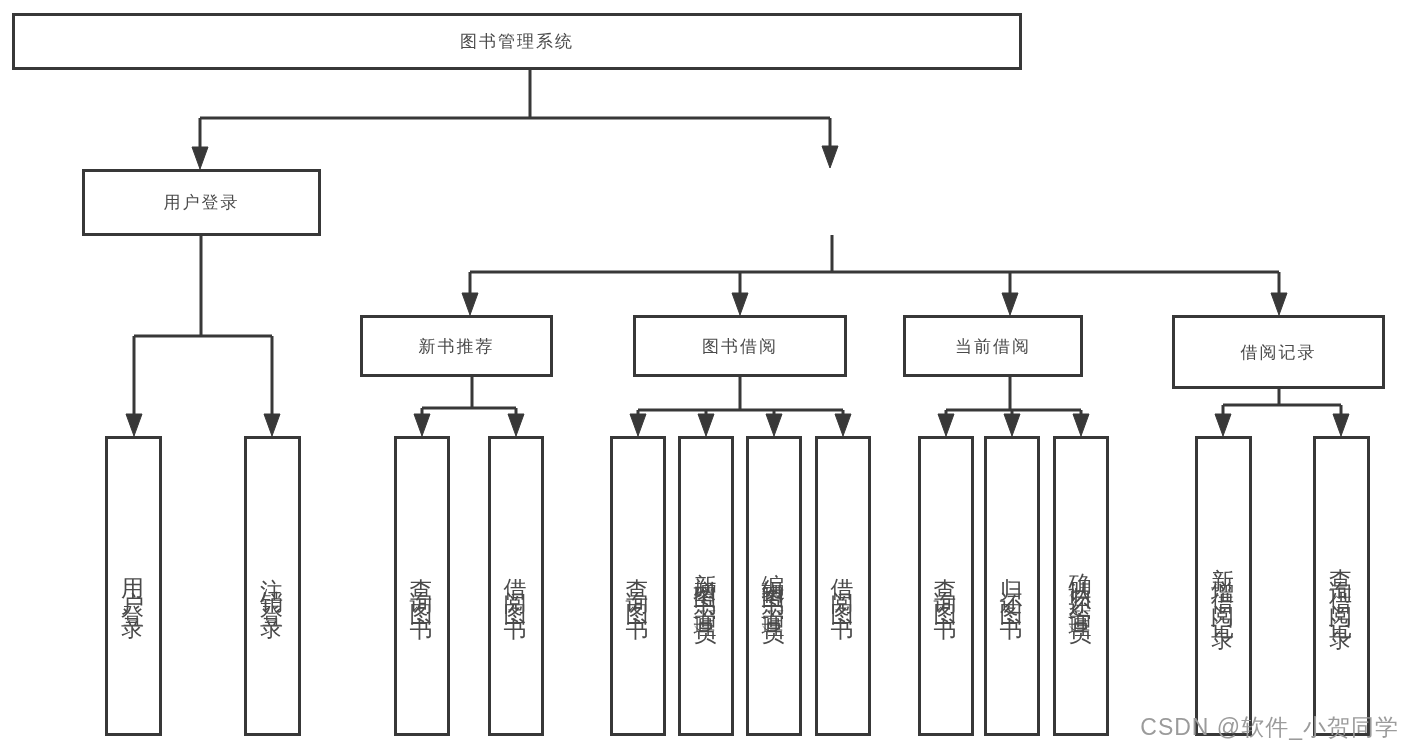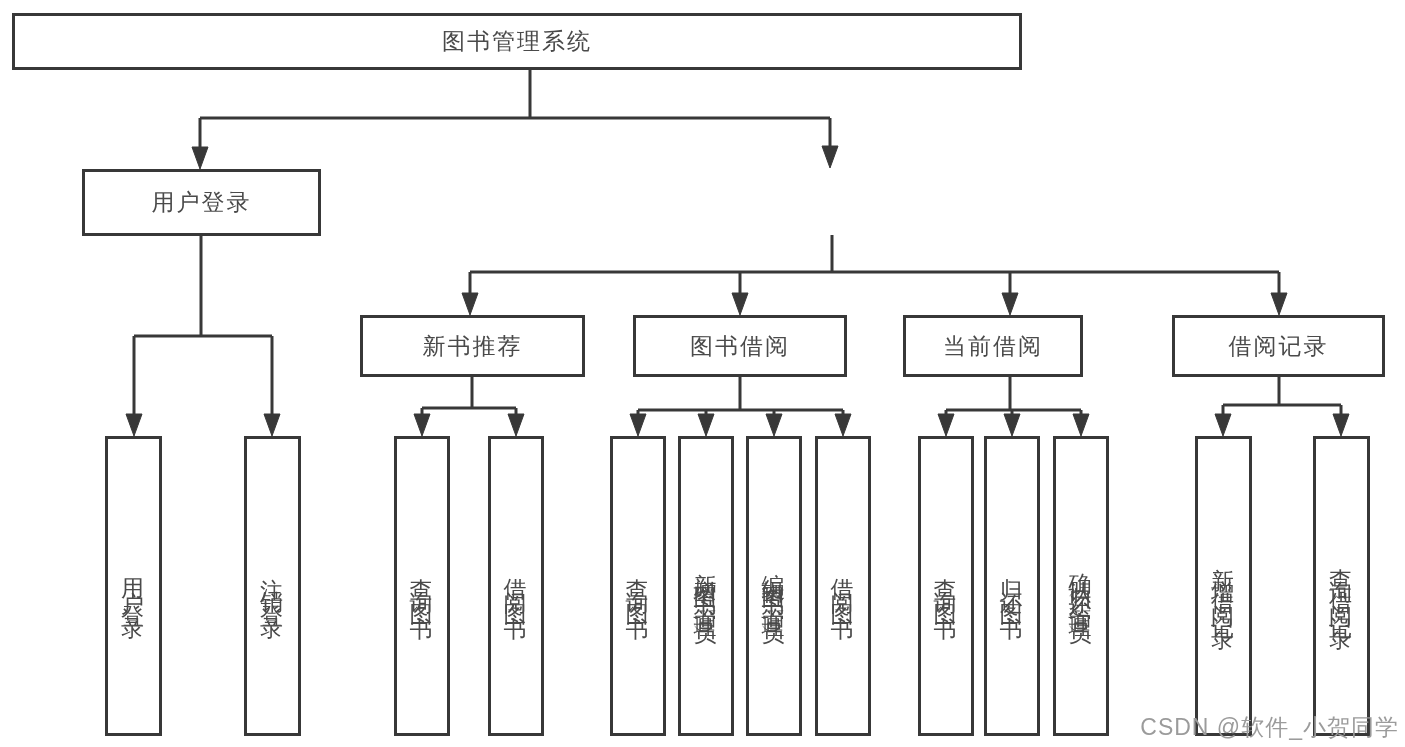--- a/index.html
+++ b/index.html
@@ -13,21 +13,21 @@
   .wires{position:absolute;left:0;top:0;width:1405px;height:747px;}
   .wires line, .wires path{stroke:#383838;stroke-width:3;fill:none;}
   .wires polygon{fill:#383838;stroke:#383838;}
   .node{
     position:absolute;
     box-sizing:border-box;
     border:3px solid #383838;
     background:#ffffff;
     display:flex;align-items:center;justify-content:center;
     color:#4a4a4a;
-    font-size:23px;
+    font-size:17px;
     letter-spacing:2px;
     white-space:nowrap;
     z-index:2;
   }
   .leaf{
     writing-mode:vertical-rl;
     text-orientation:mixed;
     letter-spacing:13px;
     font-size:23px;
   }
@@ -99,24 +99,24 @@
     <line x1="1223" y1="405" x2="1223" y2="424"></line>
       <polygon points="1215,414 1231,414 1223,436"></polygon>
     <line x1="1341" y1="405" x2="1341" y2="424"></line>
       <polygon points="1333,414 1349,414 1341,436"></polygon>
   </svg>
 
   <div class="node" style="left:12px;top:13px;width:1010px;height:57px;">图书管理系统</div>
 
   <div class="node" style="left:82px;top:169px;width:239px;height:67px;">用户登录</div>
 
-  <div class="node" style="left:360px;top:315px;width:225px;height:62px;">新书推荐</div>
+  <div class="node" style="left:360px;top:315px;width:193px;height:62px;">新书推荐</div>
   <div class="node" style="left:633px;top:315px;width:214px;height:62px;">图书借阅</div>
   <div class="node" style="left:903px;top:315px;width:180px;height:62px;">当前借阅</div>
-  <div class="node" style="left:1172px;top:315px;width:213px;height:62px;">借阅记录</div>
+  <div class="node" style="left:1172px;top:315px;width:213px;height:74px;">借阅记录</div>
 
   <div class="node leaf" style="left:105px;top:436px;width:57px;height:300px;">用户登录</div>
   <div class="node leaf" style="left:244px;top:436px;width:57px;height:300px;">注销登录</div>
 
   <div class="node leaf" style="left:394px;top:436px;width:56px;height:300px;">查询图书</div>
   <div class="node leaf" style="left:488px;top:436px;width:56px;height:300px;">借阅图书</div>
 
   <div class="node leaf" style="left:610px;top:436px;width:56px;height:300px;">查询图书</div>
   <div class="node leaf long" style="left:678px;top:436px;width:56px;height:300px;">新增图书（管理员）</div>
   <div class="node leaf long" style="left:746px;top:436px;width:56px;height:300px;">编辑图书（管理员）</div>

